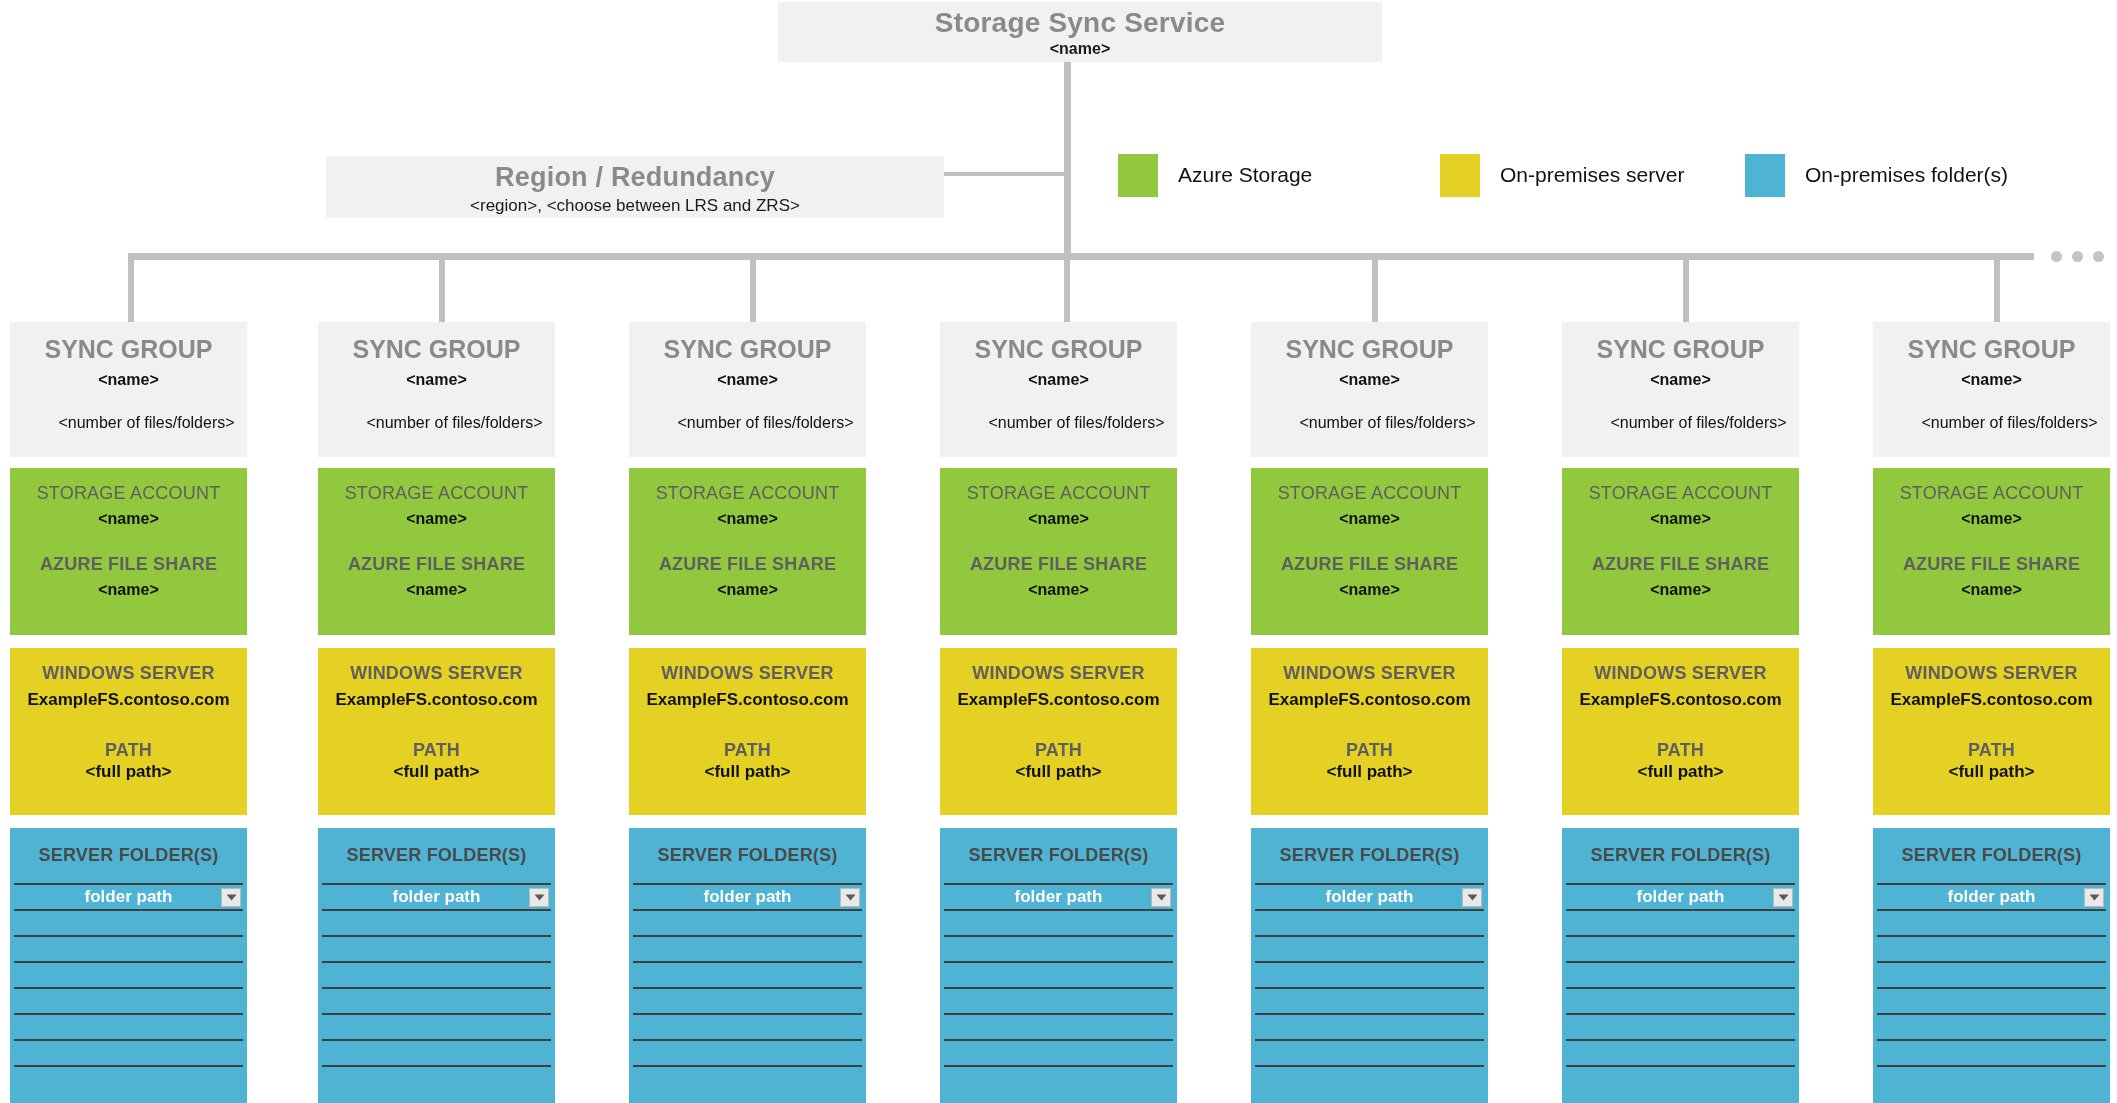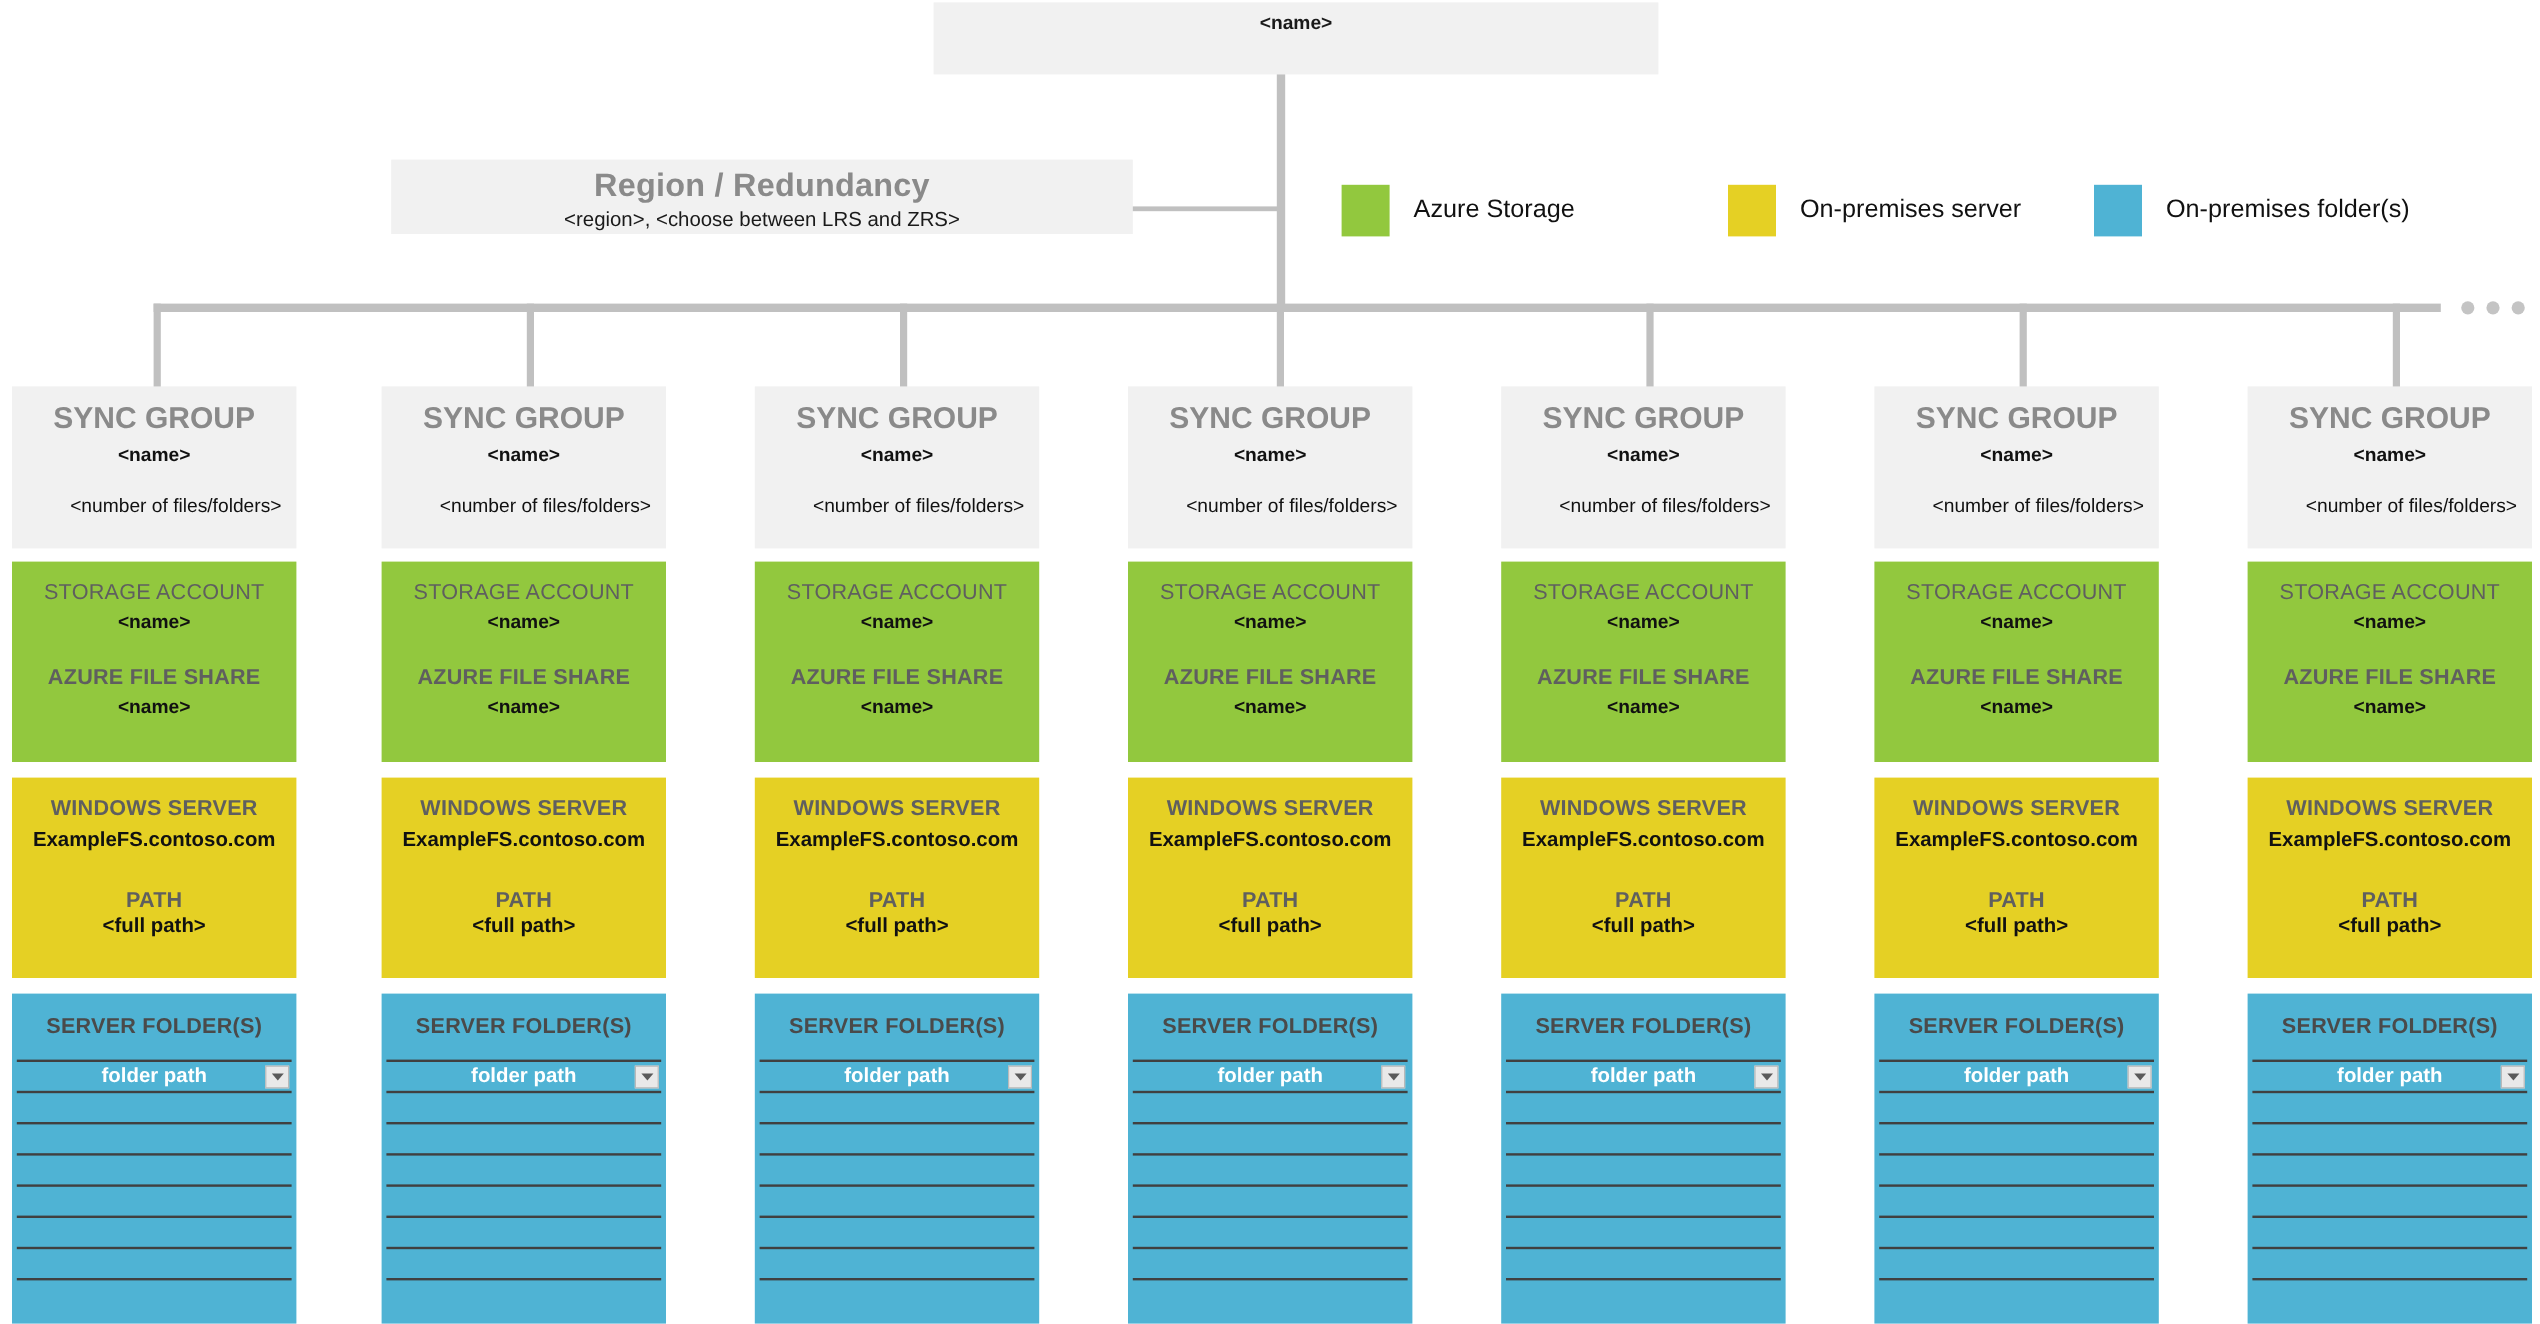--- a/index.html
+++ b/index.html
@@ -39,21 +39,21 @@
   
   #root-box{
     left:778px;top:2px;width:604px;height:60px;
     padding-top:6px;
   }
   #root-box .gb-title{font-size:28px;}
   #root-box .gb-sub{font-size:16px;margin-top:4px;font-weight:bold;}
 
   
   #region-box{
-    left:326px;top:133px;width:618px;height:62px;
+    left:326px;top:156px;width:618px;height:62px;
     padding-top:7px;
   }
   #region-box .gb-title{font-size:27px;}
   #region-box .gb-sub2{font-size:17px;margin-top:6px;}
 
   
   .line{position:absolute;background:#c0c0c0;}
   .dot{position:absolute;width:11px;height:11px;border-radius:50%;background:#c4c4c4;}
 
   
@@ -116,20 +116,21 @@
     display:flex;align-items:center;justify-content:center;
   }
   .caret svg{display:block;}
 </style>
 </head>
 <body>
 
 <div class="canvas">
 
   <div class="greybox" id="root-box">
+    <div class="gb-title">Storage Sync Service</div>
     <div class="gb-sub">&lt;name&gt;</div>
   </div>
 
   <div class="line" style="left:1064px;top:62px;width:7px;height:195px;"></div>
 
   <div class="greybox" id="region-box">
     <div class="gb-title">Region / Redundancy</div>
     <div class="gb-sub2">&lt;region&gt;, &lt;choose between LRS and ZRS&gt;</div>
   </div>
   <div class="line" style="left:944px;top:172px;width:124px;height:4px;"></div>

